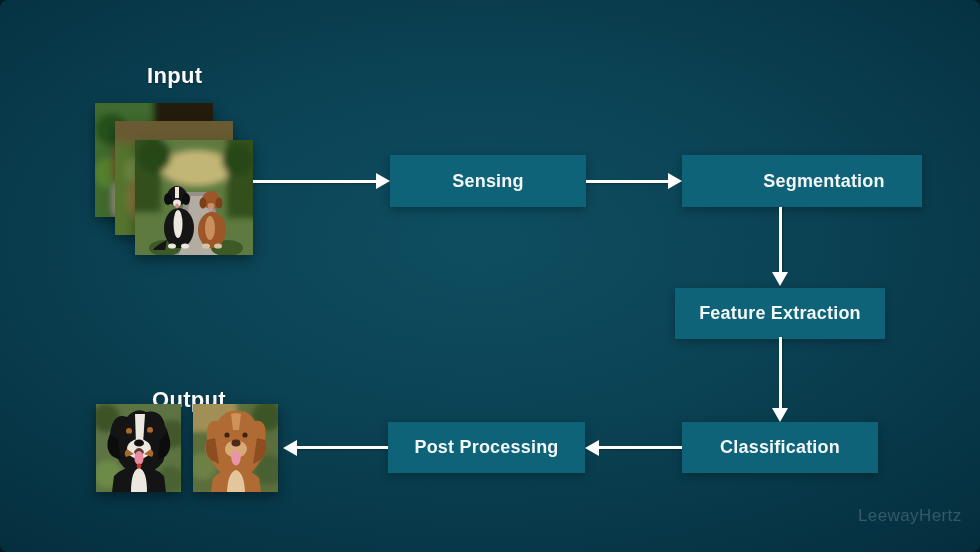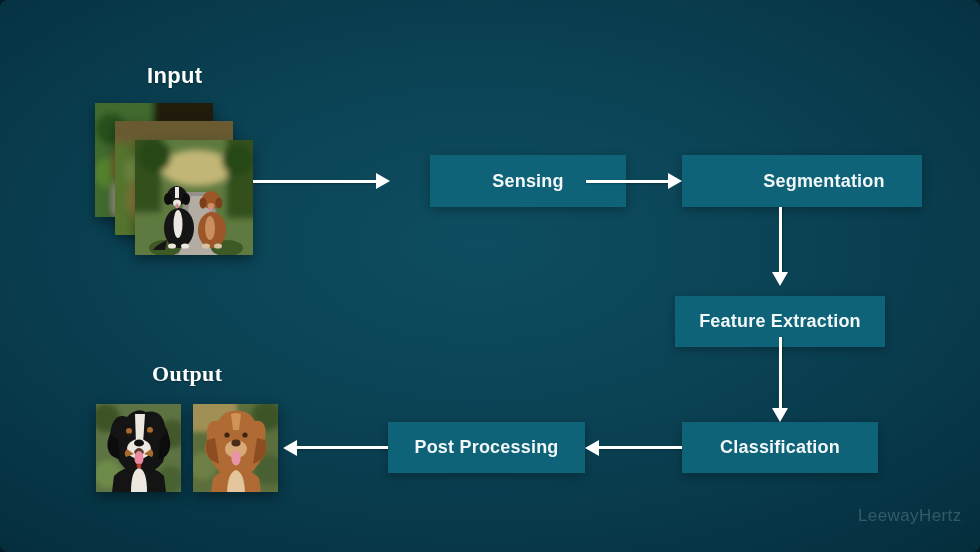--- a/index.html
+++ b/index.html
@@ -120,23 +120,23 @@
         <ellipse cx="68" cy="63" rx="3.5" ry="5.5" fill="#7b3f1a"></ellipse>
         <ellipse cx="84" cy="63" rx="3.5" ry="5.5" fill="#7b3f1a"></ellipse>
         <ellipse cx="76" cy="66" rx="3.5" ry="3" fill="#c98f5f"></ellipse>
         <ellipse cx="76" cy="69" rx="1.6" ry="2.2" fill="#d98a9b"></ellipse>
         <ellipse cx="71" cy="106" rx="4" ry="2.6" fill="#d9c3a5"></ellipse>
         <ellipse cx="83" cy="106" rx="4" ry="2.6" fill="#d9c3a5"></ellipse>
       </svg>
     </div>
   </div>
 
-  <div class="pbox" style="left:390px; top:155px; width:196px; height:52px;margin-left:40px;">Sensing</div>
+  <div class="pbox" style="left:390px; top:155px; width:196px; height:52px;">Sensing</div>
   <div class="pbox" style="left:682px; top:155px; width:196px; height:52px;padding-left:44px;">Segmentation</div>
-  <div class="pbox" style="left:675px; top:296px; width:210px; height:51px;">Feature Extraction</div>
+  <div class="pbox" style="left:675px; top:288px; width:210px; height:51px;">Feature Extraction</div>
   <div class="pbox" style="left:388px; top:422px; width:197px; height:51px;">Post Processing</div>
   <div class="pbox" style="left:682px; top:422px; width:196px; height:51px;">Classification</div>
 
   <div>
     <div class="shaft-h" style="left:253px; top:180px; width:124px;"></div>
     <div class="head-right" style="left:376px; top:173px;"></div>
   </div>
   <div>
     <div class="shaft-h" style="left:586px; top:180px; width:83px;"></div>
     <div class="head-right" style="left:668px; top:173px;"></div>
@@ -151,21 +151,21 @@
   </div>
   <div>
     <div class="shaft-h" style="left:599px; top:446px; width:83px;"></div>
     <div class="head-left" style="left:585px; top:440px;"></div>
   </div>
   <div>
     <div class="shaft-h" style="left:297px; top:446px; width:91px;"></div>
     <div class="head-left" style="left:283px; top:440px;"></div>
   </div>
 
-  <div class="section-label" style="left:152px; top:361px;font-family:Liberation Serif, serif;">Output</div>
+  <div class="section-label" style="left:152px; top:387px;">Output</div>
 
   <div class="photo" style="left:96px; top:404px; width:85px; height:88px;">
     <svg width="85" height="88" viewBox="0 0 85 88">
       <defs>
           <filter id="bl4" x="-20%" y="-20%" width="140%" height="140%">
             <feGaussianBlur stdDeviation="2.5"></feGaussianBlur>
           </filter>
         </defs>
       <rect width="85" height="88" fill="#5d7343"></rect>
       <g filter="url(#bl4)">

